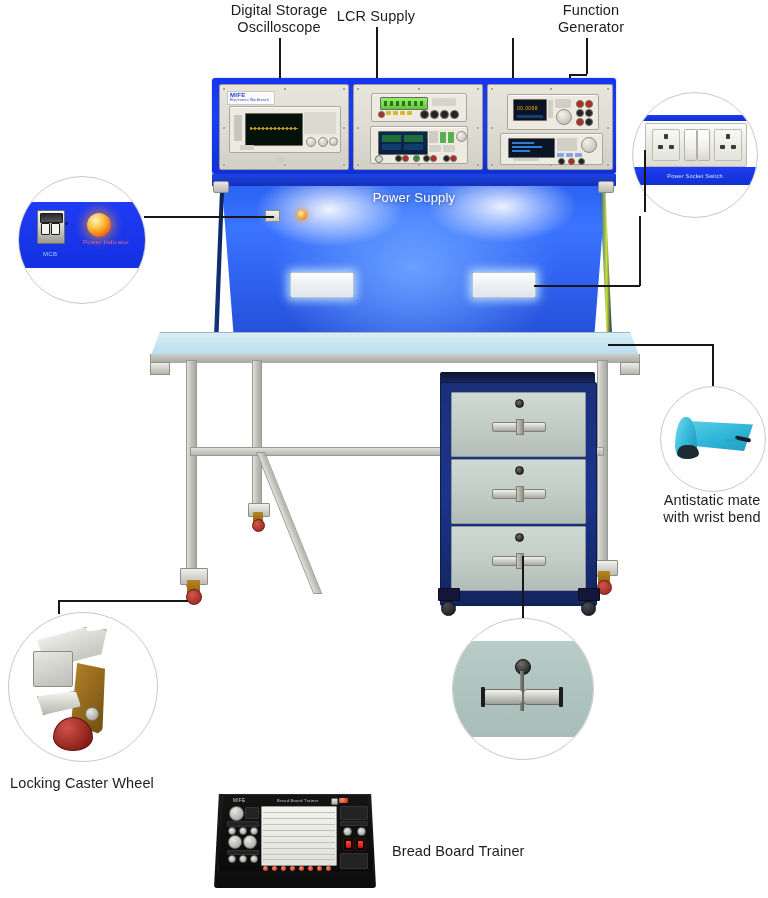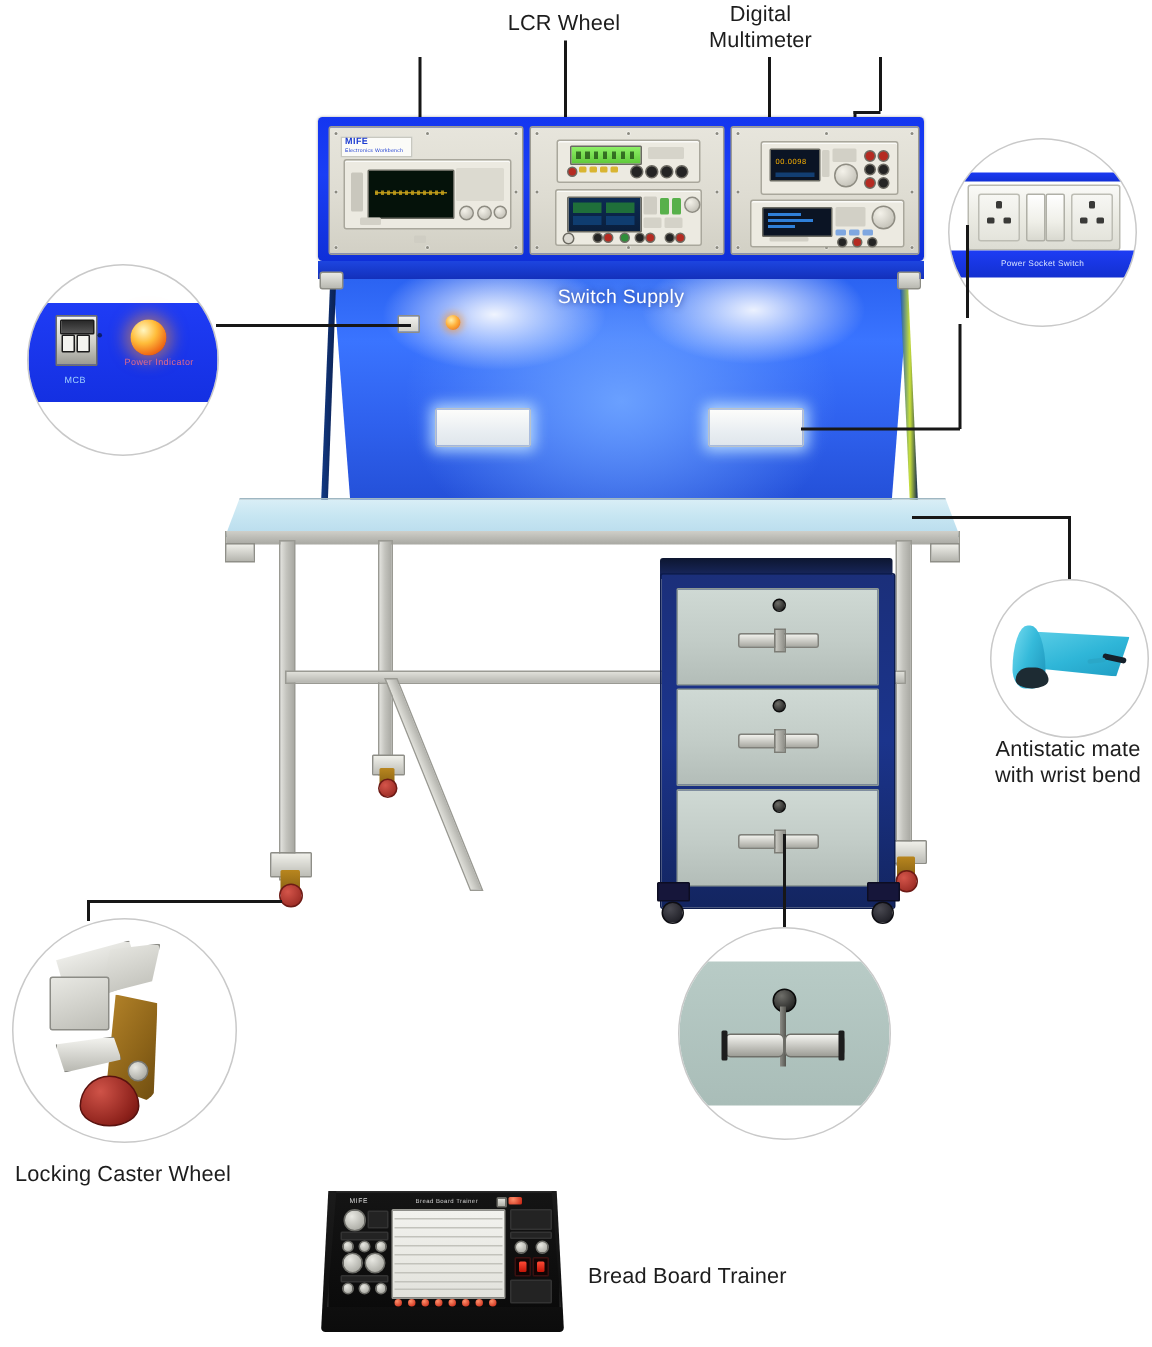--- a/index.html
+++ b/index.html
@@ -211,23 +211,25 @@
   .tblk{position:absolute;background:#232323;border:1px solid #333;border-radius:1px;}
   .tlogo{position:absolute;color:#d8d8d8;font-size:4.5px;letter-spacing:.4px;}
   .ttitle{position:absolute;color:#cfcfcf;font-size:4px;letter-spacing:.3px;}
   .tsw{position:absolute;background:linear-gradient(180deg,#e6e6e0,#b0b0a8);border:1px solid #6a6a64;border-radius:1px;}
 </style>
 </head>
 <body>
 
 <div id="stage">
 
-  <div class="lbl" style="left:330px;top:8px;width:92px;">LCR Wheel</div>
-  <div class="lbl" style="left:460px;top:2px;width:94px;">Digital
-Multimeter</div>
+  <div class="lbl" style="left:224px;top:2px;width:110px;">Digital Storage
+Oscilloscope</div>
+  <div class="lbl" style="left:330px;top:8px;width:92px;">LCR Supply</div>
+  <div class="lbl" style="left:549px;top:2px;width:84px;">Function
+Generator</div>
 
   <div class="lead v" style="left:279px;top:38px;height:64px;"></div>
   <div class="lead v" style="left:376px;top:27px;height:66px;"></div>
   <div class="lead v" style="left:512px;top:38px;height:56px;"></div>
   <div class="lead v" style="left:586px;top:38px;height:36px;"></div>
 
   <div class="lead h" style="left:569px;top:74px;width:18px;"></div>
   <div class="lead v" style="left:569px;top:74px;height:60px;"></div>
   <div class="lead h" style="left:559px;top:133px;width:11px;"></div>
 
@@ -372,21 +374,21 @@
                 clip-path:polygon(0% 0%, 100% 0%, 97% 100%, 3% 100%);"></div>
 
     <div class="strut" style="left:214px;top:190px;width:10px;height:146px;
                 clip-path:polygon(60% 0%,100% 0%,45% 100%,0% 100%);"></div>
     <div class="strut" style="left:600px;top:190px;width:12px;height:146px;
                 clip-path:polygon(0% 0%,45% 0%,100% 100%,55% 100%);
                 background:linear-gradient(90deg,#1b55b8,#c9e03a 55%,#0b2050);"></div>
     <div class="strutcap" style="left:213px;top:181px;width:14px;height:10px;"></div>
     <div class="strutcap" style="left:598px;top:181px;width:14px;height:10px;"></div>
 
-    <div class="powerlabel" style="left:354px;top:190px;width:120px;text-align:center;">Switch Supply</div>
+    <div class="powerlabel" style="left:354px;top:190px;width:120px;text-align:center;">Power Supply</div>
 
     <div class="mcbbox" style="left:265px;top:210px;width:13px;height:10px;"></div>
     <div class="pilot" style="left:297px;top:210px;width:10px;height:10px;"></div>
 
     <div class="hoodsock" style="left:290px;top:272px;width:62px;height:24px;"></div>
     <div class="hoodsock" style="left:472px;top:272px;width:62px;height:24px;"></div>
 
     <div id="tabletop" style="left:150px;top:332px;width:488px;height:24px;
                 clip-path:polygon(2% 0%, 98% 0%, 100% 100%, 0% 100%);"></div>
     <div id="tabletopedge" style="left:150px;top:354px;width:488px;height:9px;"></div>

